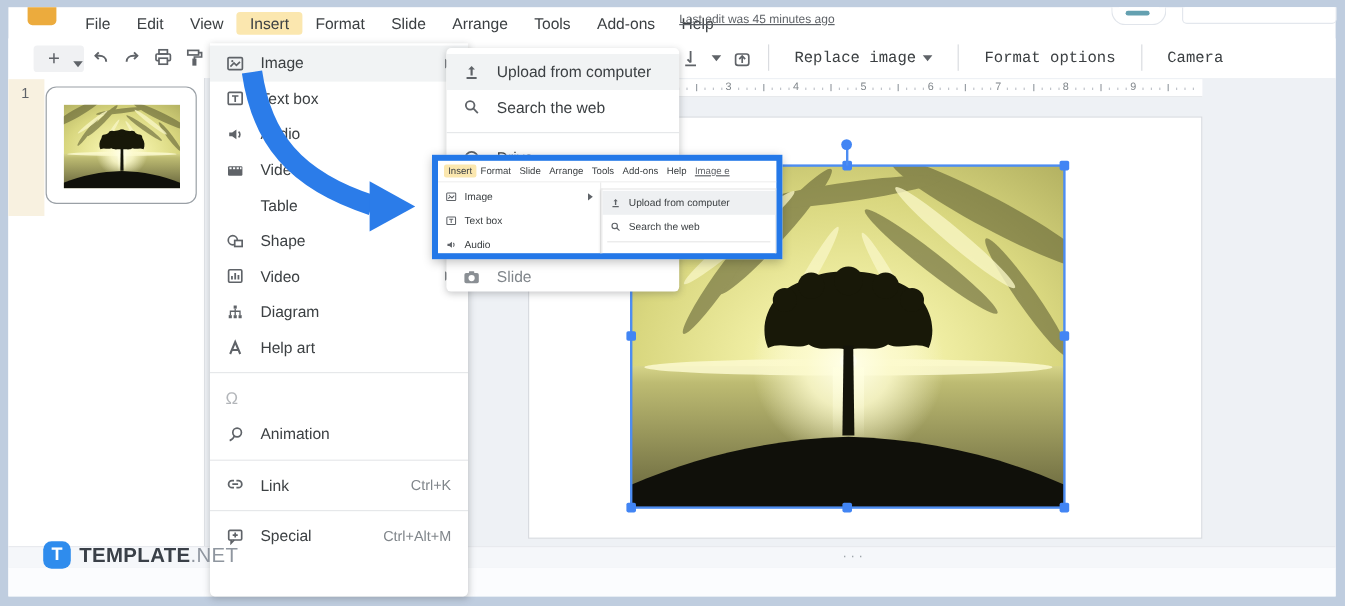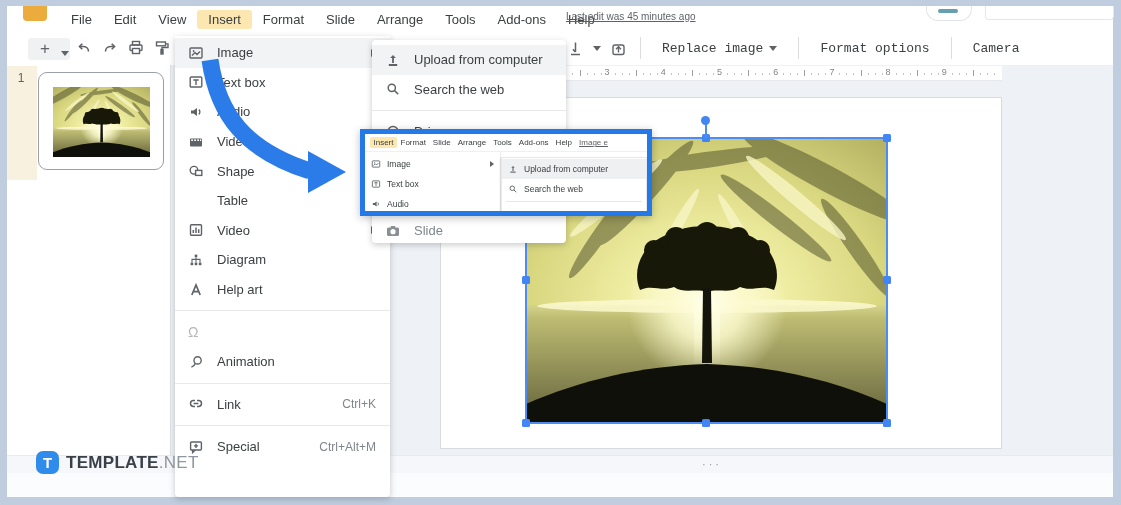--- a/index.html
+++ b/index.html
@@ -401,32 +401,32 @@
             <rect x="2" y="4.5" width="12" height="8" rx="1" fill="currentColor" stroke="none"></rect>
             <rect x="3.2" y="5.4" width="1.8" height="1.6" fill="#fff" stroke="none"></rect>
             <rect x="6.2" y="5.4" width="1.8" height="1.6" fill="#fff" stroke="none"></rect>
             <rect x="9.2" y="5.4" width="1.8" height="1.6" fill="#fff" stroke="none"></rect>
             <rect x="12" y="5.4" width="1.2" height="1.6" fill="#fff" stroke="none"></rect>
           </svg>
         </span>
         <span class="label">Video</span>
       </div>
       <div class="row">
+        <span class="icon"></span>
+        <span class="label">Table</span>
+        <span class="sub-arrow"></span>
+      </div>
+      <div class="row">
         <span class="icon">
           <svg viewBox="0 0 16 16" fill="none" stroke="currentColor" stroke-width="1.4">
             <circle cx="6" cy="7.2" r="3.8"></circle>
             <rect x="7.6" y="7.4" width="6.2" height="5" fill="#fff"></rect>
           </svg>
         </span>
         <span class="label">Shape</span>
-        <span class="sub-arrow"></span>
-      </div>
-      <div class="row">
-        <span class="icon"></span>
-        <span class="label">Table</span>
         <span class="sub-arrow"></span>
       </div>
       <div class="row">
         <span class="icon">
           <svg viewBox="0 0 16 16" fill="none" stroke="currentColor" stroke-width="1.4">
             <rect x="2.5" y="2.8" width="11" height="10.4" rx="1"></rect>
             <path d="M5.3 11V8M8 11V5.4M10.7 11V7.2" stroke-width="1.5"></path>
           </svg>
         </span>
         <span class="label">Video</span>

